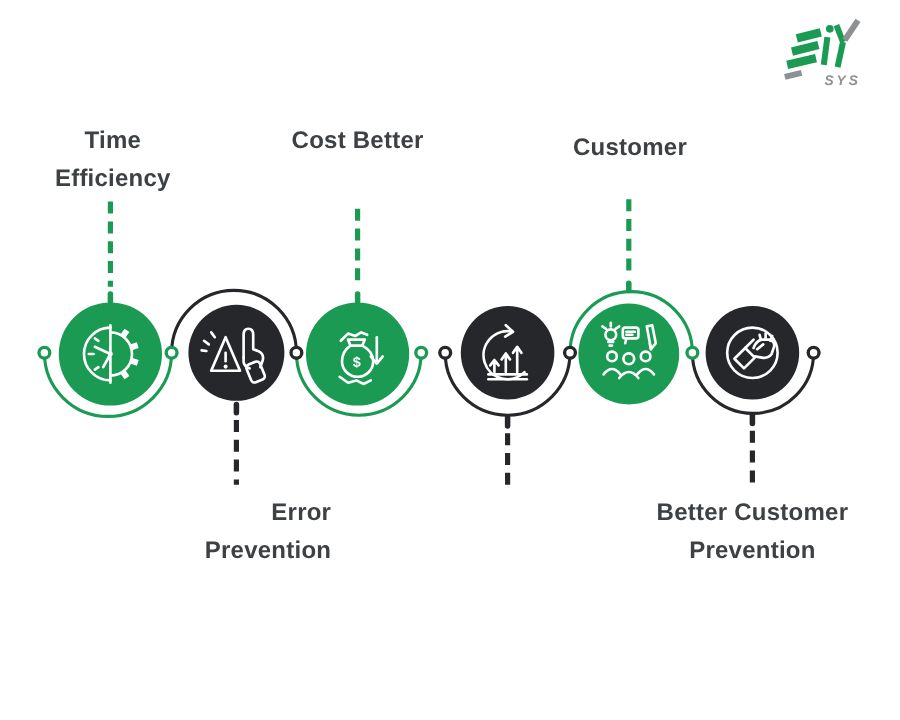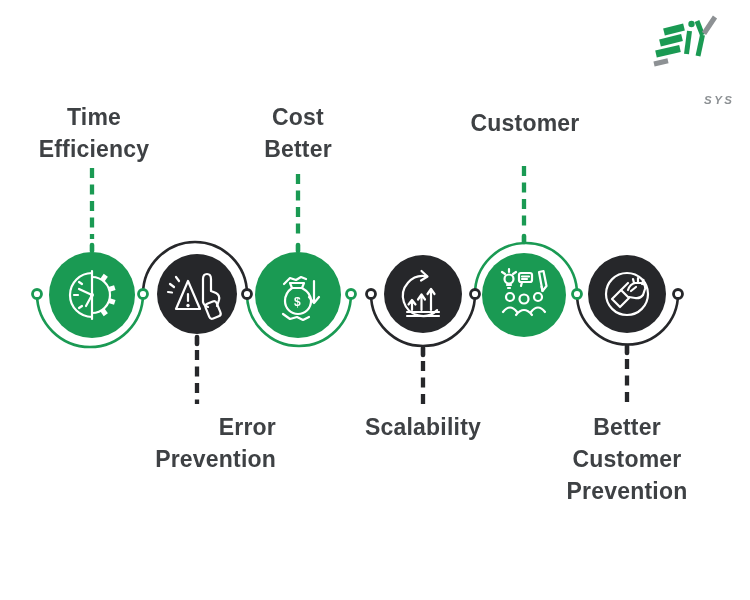--- a/index.html
+++ b/index.html
@@ -15,31 +15,31 @@
   .node.d{fill:var(--dark,#26272a);stroke:none;}
   .ring{fill:#fff;stroke-width:2.8;}
   .dash{stroke-width:4.3;stroke-dasharray:10 6.5;fill:none;}
   .stub{stroke-width:4.6;stroke-linecap:round;}
   .icon{stroke:#fff;fill:none;stroke-width:2.2;stroke-linecap:round;stroke-linejoin:round;}
   .icon .fillw{fill:#fff;stroke:none;}
   .icon .tooth{stroke-width:5;stroke-linecap:butt;}
   .icon text{stroke:none;fill:#fff;font-family:"Liberation Sans",sans-serif;font-weight:bold;}
 
   .label{position:absolute;transform:translateX(-50%);text-align:center;font-weight:700;
-         font-size:23px;line-height:32px;color:var(--text,#3e4144);letter-spacing:0.2px;}
+         font-size:20px;line-height:32px;color:var(--text,#3e4144);letter-spacing:0.2px;}
   #lbl-time{left:94px;top:101px;width:130px;}
   #lbl-cost{left:298px;top:101px;width:110px;}
   #lbl-teamwork{left:525px;top:107px;width:220px;}
   #lbl-error{left:201px;top:411px;width:150px;text-align:right;}
   #lbl-scalability{left:423px;top:411px;width:200px;}
   #lbl-better{left:627px;top:411px;width:175px;}
 
   .logo{position:absolute;left:648px;top:12px;width:86px;height:72px;}
-  .logo .sub{position:absolute;left:56px;top:50px;font-weight:700;font-style:italic;
-             font-size:11.5px;letter-spacing:2.5px;color:var(--logo_gray,#8d9194);margin-top:32px;}
+  .logo .sub{position:absolute;left:39px;top:50px;font-weight:700;font-style:italic;
+             font-size:11.5px;letter-spacing:2.5px;color:var(--logo_gray,#8d9194);}
   .logo .lg{stroke:var(--green,#1a9a53);}
   .logo .lgr{stroke:var(--logo_gray,#8d9194);}
   .sr{position:absolute;width:1px;height:1px;overflow:hidden;clip:rect(0 0 0 0);}
 </style>
 </head>
 <body>
 
 <div class="stage">
 
   <svg class="scene" width="750" height="600" viewBox="0 0 750 600">
@@ -157,21 +157,20 @@
       <path d="M 621 290 L 628 283"></path>
       <path d="M 628 290 Q 630 284 635 283 L 641 283 Q 646 284 645 289 L 643 295 Q 640 299 635 298 L 629 297"></path>
       <path d="M 634 283 L 633 279 M 638 283 L 638 278 M 642 284 L 643.5 280"></path>
       <path d="M 631 291 L 636 287"></path>
     </g>
   </svg>
 
   <div class="label" id="lbl-time">Time Efficiency</div>
   <div class="label" id="lbl-error">Error Prevention</div>
   <div class="label" id="lbl-cost">Cost Better</div>
-  <div class="label" id="lbl-scalability">Scalability</div>
   <div class="label" id="lbl-teamwork">Customer</div>
   <div class="label" id="lbl-better">Better Customer Prevention</div>
 
   <div class="logo">
     <span class="sr">EiY</span>
     <svg width="86" height="72" viewBox="0 0 86 72">
       <g fill="none" stroke-linecap="butt">
         <path class="lg" d="M 16 20 L 36 15" stroke-width="7"></path>
         <path class="lg" d="M 12 31 L 34 25.5" stroke-width="7"></path>
         <path class="lg" d="M 8 42 L 32 36.5" stroke-width="7"></path>

